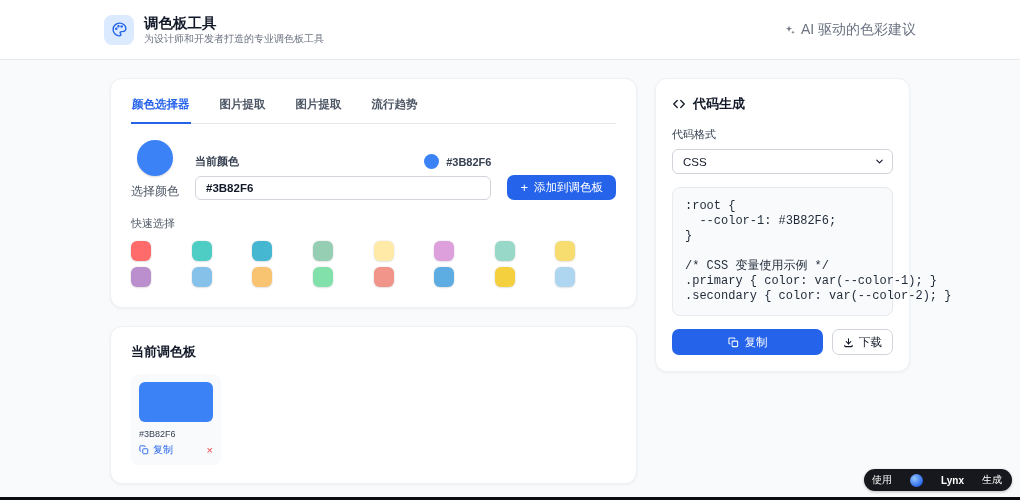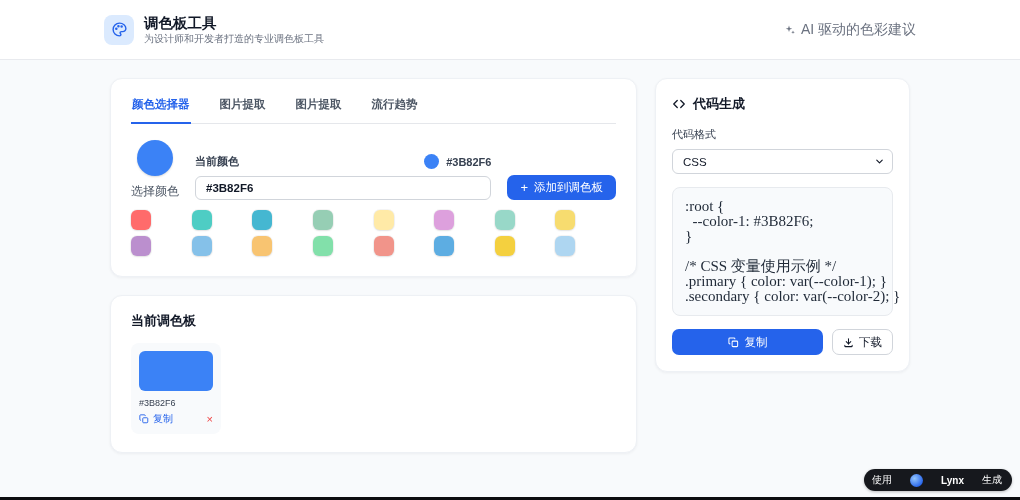--- a/index.html
+++ b/index.html
@@ -102,22 +102,22 @@
     width: 100%; height: 25px; border: 1px solid #D1D5DB; border-radius: 6px;
     font-size: 11.5px; color: #111827; padding: 0 10px; background: #fff;
     -webkit-appearance: none; appearance: none; font-family: inherit; cursor: pointer;
   }
   .select-chevron { position: absolute; right: 8px; top: 7px; pointer-events: none; }
   .code-block {
     margin-top: 13px; background: #F8FAFC; border: 1px solid #E7EAEE; border-radius: 8px;
     padding: 11px 12px;
   }
   .code-block pre {
-    font-family: Liberation Serif, serif;
-    font-size: 15px; line-height: 15px; color: #1F2937; white-space: pre;
+    font-family: Liberation Mono, monospace;
+    font-size: 12px; line-height: 15px; color: #1F2937; white-space: pre;
   }
   .code-actions { margin-top: 13px; display: flex; gap: 9px; }
   .copy-btn {
     flex: 1 1 auto; height: 26px; background: #2563EB; color: #fff; border: none;
     border-radius: 7px; font-size: 11.5px; display: flex; align-items: center;
     justify-content: center; gap: 6px; cursor: pointer; font-family: inherit;
   }
   .download-btn {
     flex: 0 0 auto; height: 26px; padding: 0 10px; background: #fff; color: #111827;
     border: 1px solid #D1D5DB; border-radius: 7px; font-size: 11.5px; display: flex;
@@ -189,20 +189,21 @@
             <span class="cur-hex">#3B82F6</span>
           </div>
           <input class="hex-input" value="#3B82F6" style="">
         </div>
         <button class="add-btn">
           <span class="add-plus">+</span>
           <span>添加到调色板</span>
         </button>
       </div>
 
+      <div class="quick-label">快速选择</div>
       <div class="quick-grid">
         <div class="swatch" style="background-color: rgb(255, 107, 107);"></div>
         <div class="swatch" style="background-color: rgb(78, 205, 196);"></div>
         <div class="swatch" style="background-color: rgb(69, 183, 209);"></div>
         <div class="swatch" style="background-color: rgb(150, 206, 180);"></div>
         <div class="swatch" style="background-color: rgb(255, 234, 167);"></div>
         <div class="swatch" style="background-color: rgb(221, 160, 221);"></div>
         <div class="swatch" style="background-color: rgb(152, 216, 200);"></div>
         <div class="swatch" style="background-color: rgb(247, 220, 111);"></div>
         <div class="swatch" style="background-color: rgb(187, 143, 206);"></div>

